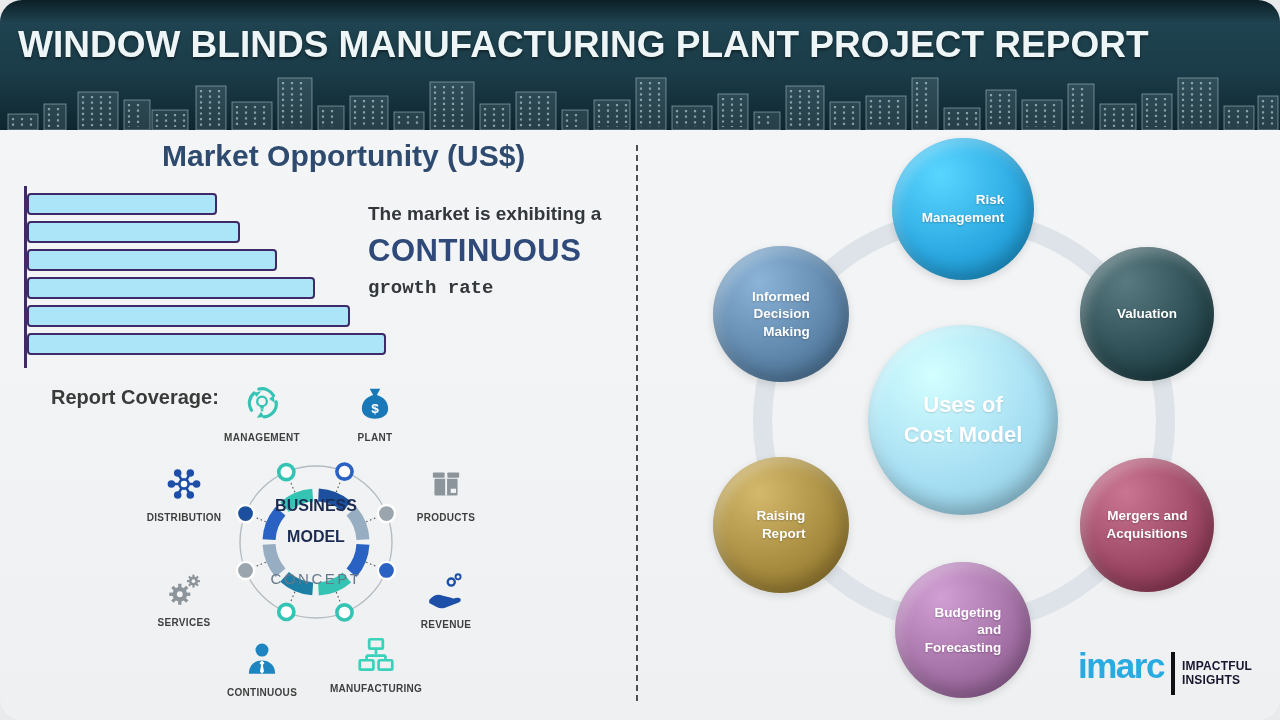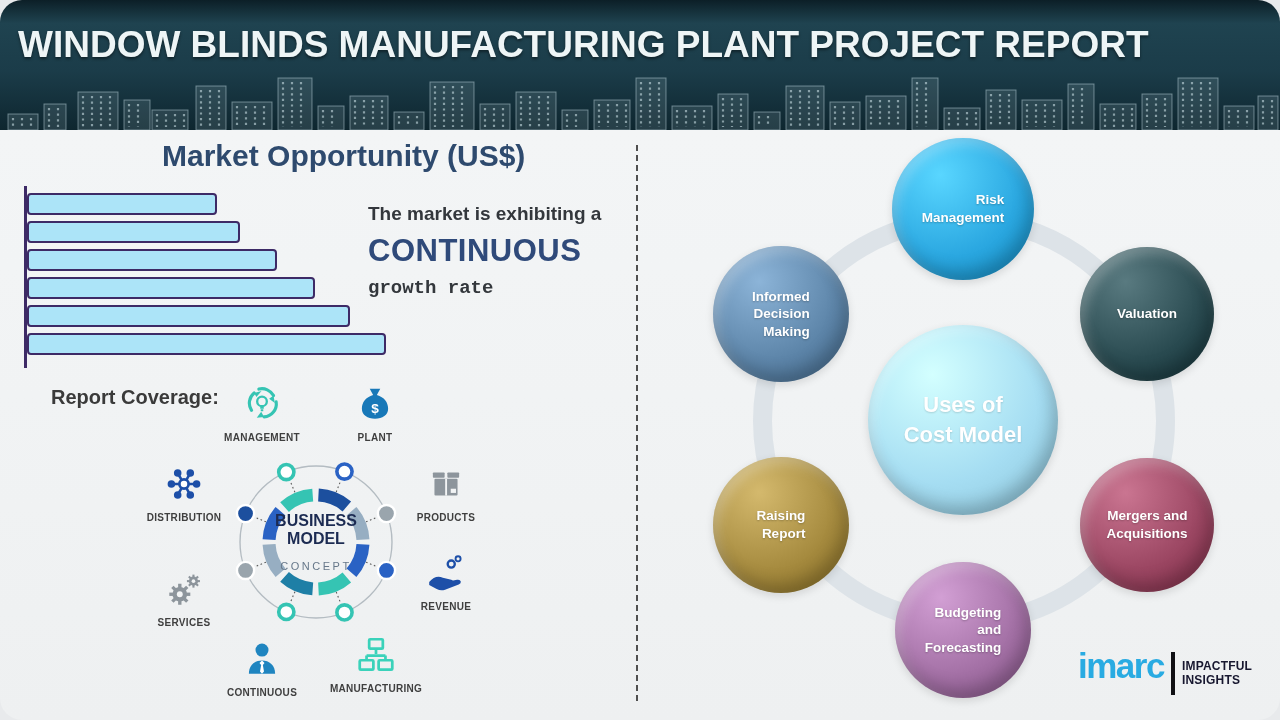--- a/index.html
+++ b/index.html
@@ -21,23 +21,23 @@
        border-radius:4px;box-sizing:border-box;}
   #growth-note{position:absolute;left:368px;top:203px;width:270px;}
   #growth-line1{font-size:19px;font-weight:700;color:#33373c;}
   #growth-highlight{font-size:31px;font-weight:800;color:#2f4a7a;margin-top:8px;letter-spacing:.5px;}
   #growth-line2{font-size:19px;font-weight:700;color:#33373c;margin-top:8px;font-family:Liberation Mono, monospace;}
   #coverage-label{position:absolute;left:30px;top:386px;font-size:20px;font-weight:800;color:#3a3a3a;margin-left:21px;}
   
   #bm-svg{position:absolute;left:226px;top:452px;width:180px;height:180px;}
   #bm-center{position:absolute;left:226px;top:452px;width:180px;height:180px;
              display:flex;flex-direction:column;align-items:center;justify-content:center;
-             text-align:center;pointer-events:none;}
+             text-align:center;pointer-events:none;gap:12px;}
   .bm-title{font-size:16px;font-weight:800;color:#1c2b52;line-height:1.15;}
-  .bm-sub{font-size:11px;font-weight:400;color:#6474830;color:#67788a;letter-spacing:2.5px;margin-top:12px;}
+  .bm-sub{font-size:15px;font-weight:400;color:#6474830;color:#67788a;letter-spacing:2.5px;margin-top:12px;}
   .cov-item{position:absolute;width:96px;text-align:center;}
   .cov-icon{width:42px;height:42px;margin:0 auto;}
   .cov-label{font-size:10px;font-weight:600;color:#3f3f3f;letter-spacing:.3px;margin-top:3px;}
   
   #divider{position:absolute;left:636px;top:145px;height:556px;border-left:2px dashed #4f4f4f;}
   
   #cm-ring{position:absolute;left:753px;top:210px;width:384px;height:384px;border:19px solid #dde3e8;
            border-radius:50%;}
   .cm-circle{position:absolute;border-radius:50%;display:flex;align-items:center;justify-content:center;
              text-align:center;color:#fff;font-weight:700;
@@ -324,21 +324,21 @@
               <rect x="-1.6" y="-10" width="3.2" height="4.4" transform="rotate(135)"></rect>
               <rect x="-1.6" y="-10" width="3.2" height="4.4" transform="rotate(180)"></rect>
               <rect x="-1.6" y="-10" width="3.2" height="4.4" transform="rotate(225)"></rect>
               <rect x="-1.6" y="-10" width="3.2" height="4.4" transform="rotate(270)"></rect>
               <rect x="-1.6" y="-10" width="3.2" height="4.4" transform="rotate(315)"></rect>
               <circle r="2.8" fill="#f2f4f5"></circle>
             </g>
           </g>
         </svg>
       <div class="cov-label">SERVICES</div></div>
-      <div class="cov-item" style="left: 398px; top: 552px;"><svg class="cov-icon" viewBox="0 0 40 40">
+      <div class="cov-item" style="left: 398px; top: 570px;"><svg class="cov-icon" viewBox="0 0 40 40">
           <circle cx="25" cy="11.5" r="3.4" fill="none" stroke="#1d4fa8" stroke-width="2.2"></circle>
       <circle cx="31.5" cy="6.5" r="2.4" fill="none" stroke="#1d4fa8" stroke-width="1.8"></circle>
       <path d="M4 28.5q6-7 13-4l8 2q2.5 1 1.8 2.8-.5 1.4-2.8 1l-7-1.2 13.5-2.6q3-.5 3.6 1.6.4 1.8-2 2.8l-13 5q-4 1.4-8-.6l-7.1-3.8z" fill="#1d4fa8"></path>
         </svg>
       <div class="cov-label">REVENUE</div></div>
       <div class="cov-item" style="left: 214px; top: 638px;"><svg class="cov-icon" viewBox="0 0 40 40">
           <g fill="#1f85c0">
             <circle cx="20" cy="11.5" r="6.2"></circle>
       <path d="M7.5 34c0-8 5.5-12.5 12.5-12.5S32.5 26 32.5 34z"></path>
           </g>

